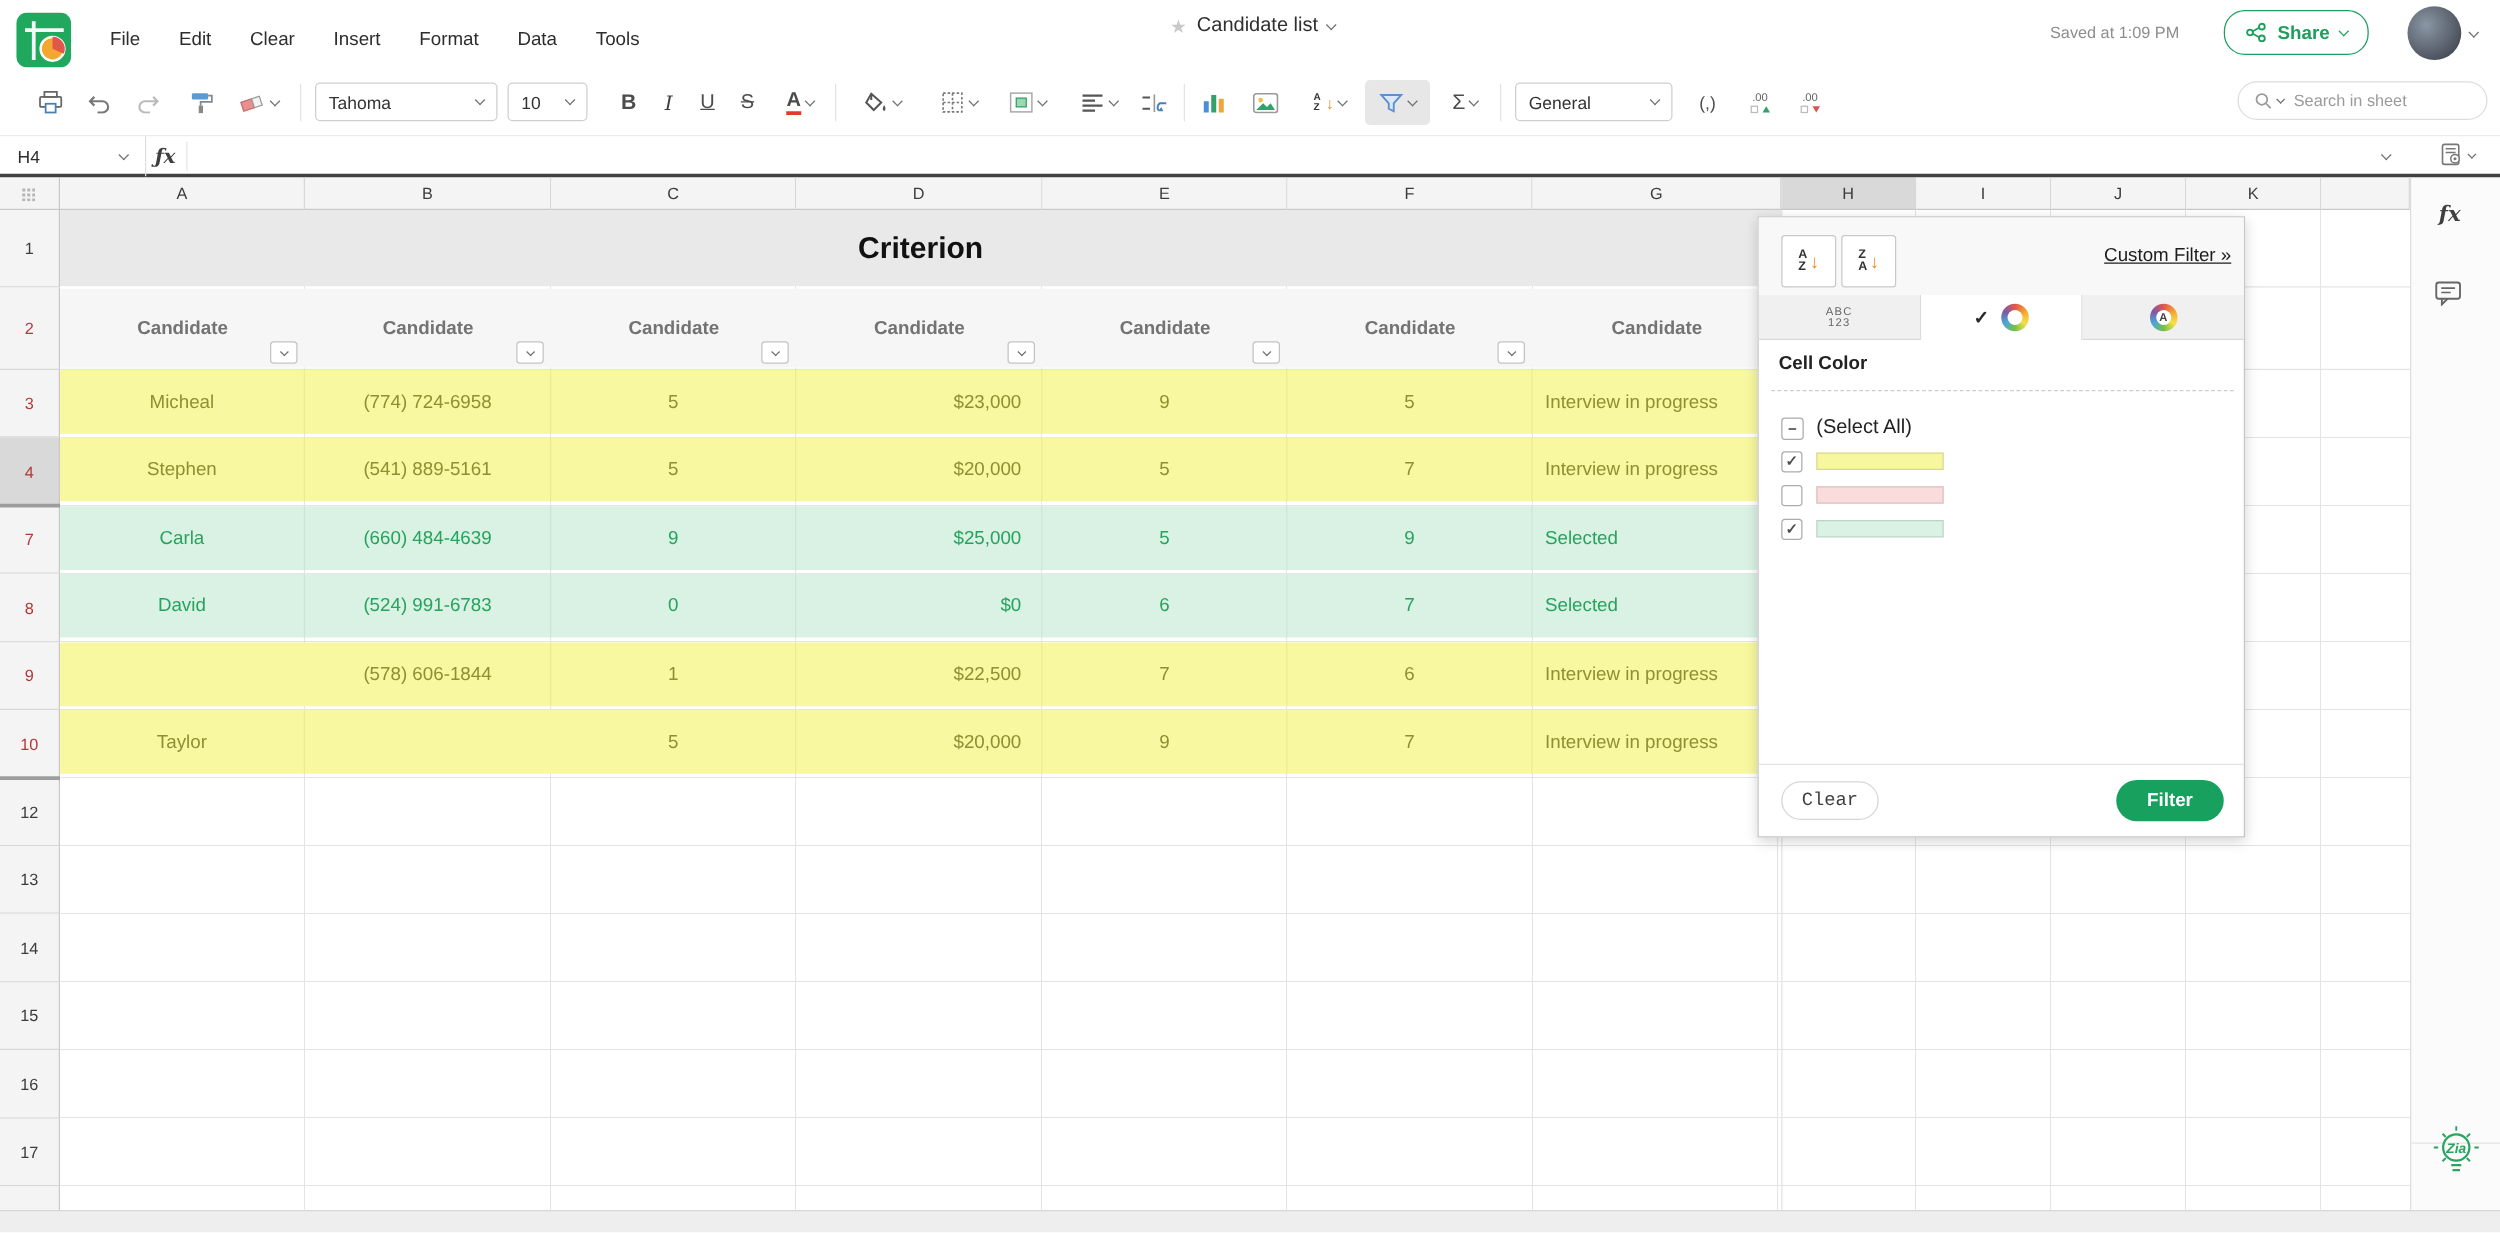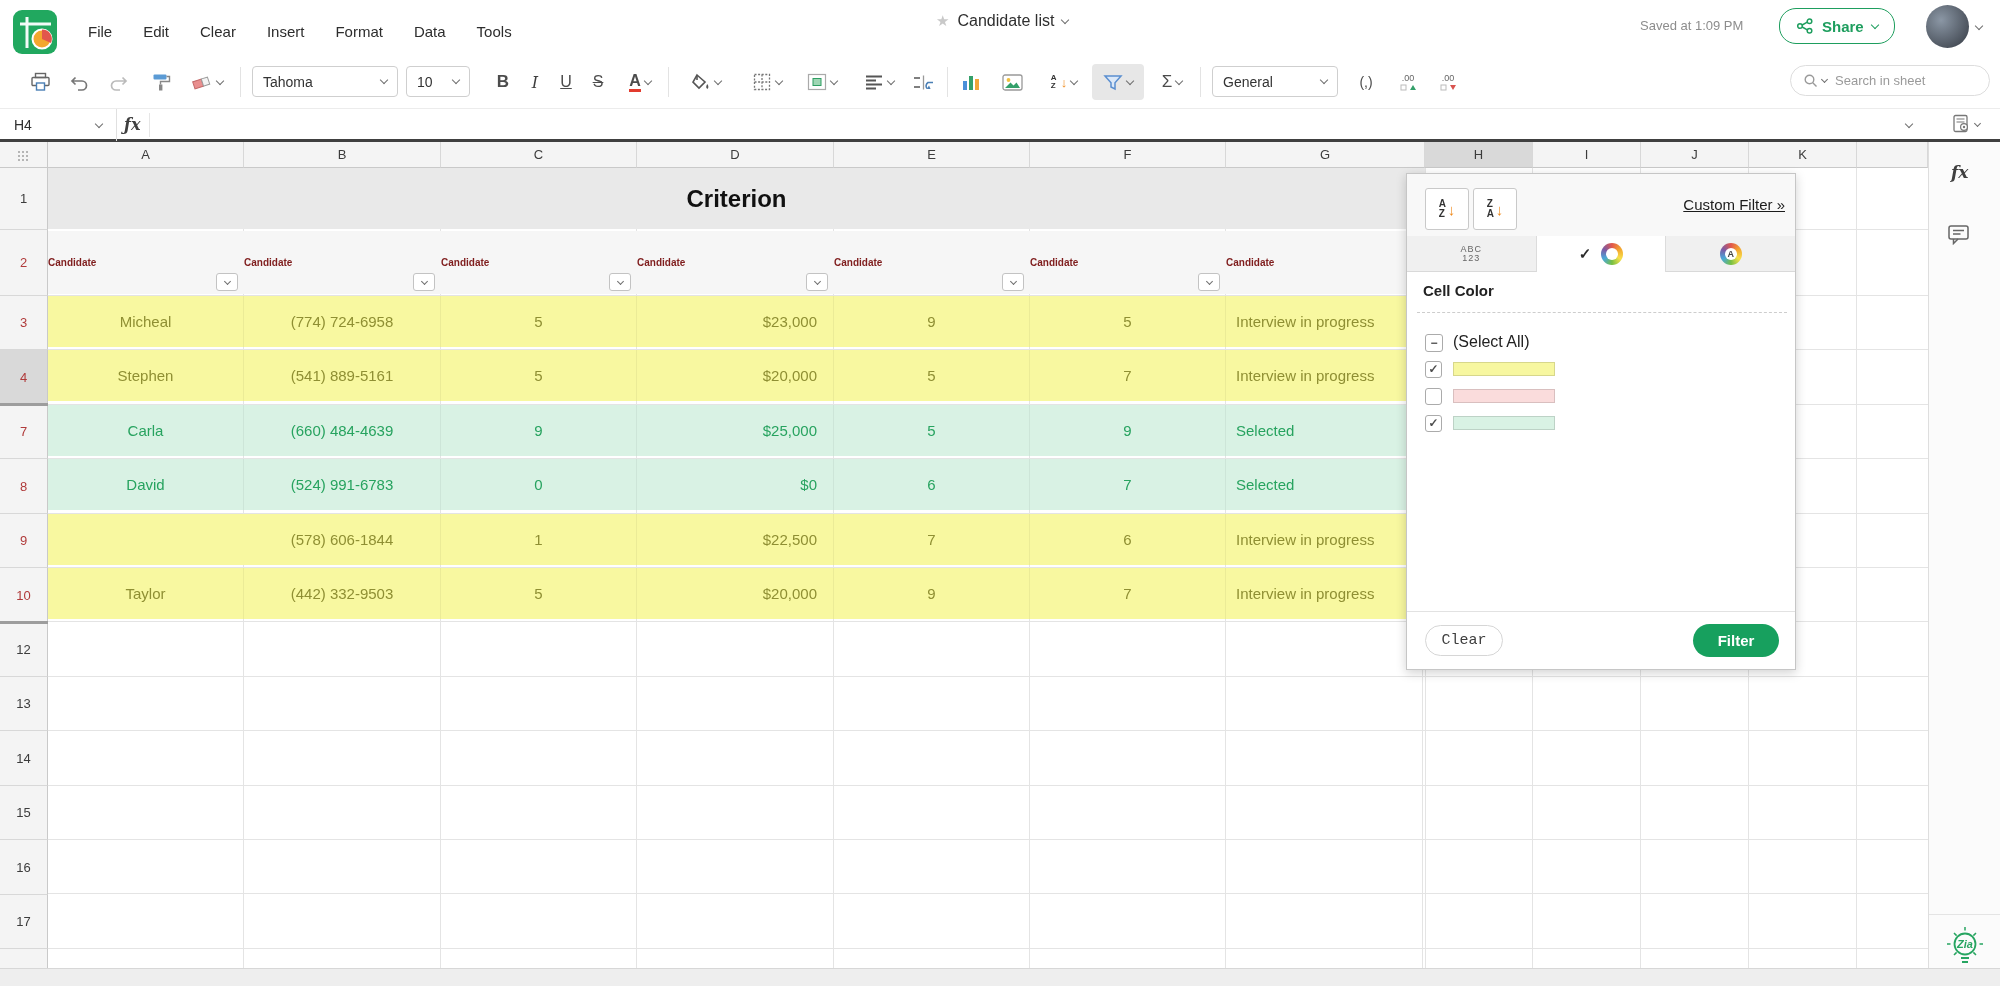--- a/index.html
+++ b/index.html
@@ -31,21 +31,21 @@
           font-size:13px;color:#3c3c3c;display:flex;align-items:center;justify-content:center}
   .colhdr.sel{background:#d9d9d9}
   .rowhdr{position:absolute;left:0;width:48px;box-sizing:border-box;background:#f4f4f4;border-bottom:1px solid #d8d8d8;border-right:1px solid #c9c9c9;
           font-size:13px;color:#3c3c3c;display:flex;align-items:center;justify-content:center}
   .rowhdr.red{color:#b03a3a}
   .rowhdr.sel{background:#d9d9d9}
   
   .band1{position:absolute;left:48px;top:168px;width:1377px;height:61px;background:#e9e9e9;display:flex;align-items:center;justify-content:center;
          font-size:24px;font-weight:bold;color:#111}
   .band2{position:absolute;left:48px;top:231px;width:1377px;height:63px;background:#f6f6f6}
-  .hcell{position:absolute;top:0;height:100%;display:flex;align-items:center;font-size:10px;font-weight:bold;color:#7f1d1d}
+  .hcell{position:absolute;top:0;height:100%;display:flex;align-items:center;justify-content:center;font-size:15px;font-weight:bold;color:#737373}
   .hfbtn{position:absolute;right:6px;bottom:3px;width:20px;height:16px;background:#fff;border:1px solid #c3c3c3;border-radius:3px;
          display:flex;align-items:center;justify-content:center}
   .drow{position:absolute;left:48px;width:1377px;height:51px;font-size:15px}
   .cell{position:absolute;top:0;height:100%;display:flex;align-items:center;justify-content:center;border-right:1px solid rgba(0,0,0,.05);box-sizing:border-box}
   .cell.r{justify-content:flex-end;padding-right:16px}
   .cell.l{justify-content:flex-start;padding-left:10px}
   .cell:last-child{border-right:none}
   .thickline{position:absolute;left:0;width:48px;height:3px;background:#9d9d9d;z-index:3}
   
   .rightbar{position:absolute;left:1928px;top:142px;width:72px;height:826px;background:#fbfbfb;border-left:1px solid #dedede;box-sizing:border-box}
@@ -399,21 +399,20 @@
 <div class="drow" style="top: 514px; background: rgb(248, 248, 160); color: rgb(143, 143, 51);">
   <div class="cell" style="left:196px;width:197px">(578) 606-1844</div>
   <div class="cell" style="left:393px;width:196px">1</div>
   <div class="cell r" style="left:589px;width:197px">$22,500</div>
   <div class="cell" style="left:786px;width:196px">7</div>
   <div class="cell" style="left:982px;width:196px">6</div>
   <div class="cell l" style="left:1178px;width:199px">Interview in progress</div>
 </div>
 <div class="drow" style="top: 568px; background: rgb(248, 248, 160); color: rgb(143, 143, 51);">
   <div class="cell" style="left:0;width:196px">Taylor</div>
-  <div class="cell" style="left:196px;width:197px">(442) 332-9503</div>
   <div class="cell" style="left:393px;width:196px">5</div>
   <div class="cell r" style="left:589px;width:197px">$20,000</div>
   <div class="cell" style="left:786px;width:196px">9</div>
   <div class="cell" style="left:982px;width:196px">7</div>
   <div class="cell l" style="left:1178px;width:199px">Interview in progress</div>
 </div>
 
 <div class="abs" style="left:0;top:142px;width:48px;height:26px;background:#f4f4f4;border-right:1px solid #c9c9c9;border-bottom:1px solid #c9c9c9;box-sizing:border-box">
   <div style="position:absolute;left:17px;top:8px;width:11px;height:11px;background:radial-gradient(#b5b5b5 1.2px,transparent 1.3px);background-size:4px 4px"></div>
 </div>
@@ -451,21 +450,21 @@
 <div class="rightbar">
   <div class="abs fxtext" style="left:22px;top:20px;font-size:17px">fx</div>
   <div class="abs" style="left:18px;top:82px">
     <svg width="24" height="21">
       <rect x="2" y="2" width="19" height="13" rx="2" fill="none" stroke="#666" stroke-width="1.5"></rect>
       <path d="M6 6.5 h11 M6 10 h7.5" stroke="#666" stroke-width="1.3"></path>
       <path d="M6.5 15 v4.5 L11 15" fill="none" stroke="#666" stroke-width="1.5"></path>
     </svg>
   </div>
   <div class="abs" style="left:0;top:772px;width:72px;height:1px;background:#e4e4e4"></div>
-  <div class="abs" style="left:13px;top:782px">
+  <div class="abs" style="left:13px;top:756px">
     <svg width="46" height="44" viewBox="0 0 46 44">
       <g stroke="#27a561" fill="none" stroke-width="1.8">
         <circle cx="23" cy="20" r="10.5"></circle>
         <path d="M19 34 h8 M20 38 h6"></path>
         <path d="M23 3 v3.5 M8.5 20 H5 M41 20 h-3.5 M12 9 l2.6 2.6 M34 9 l-2.6 2.6 M12 31 l2.6-2.6 M34 31 l-2.6-2.6" stroke-width="1.5"></path>
       </g>
       <text x="23" y="24" font-size="11" fill="#27a561" text-anchor="middle" font-style="italic" font-weight="bold" font-family="Liberation Sans, sans-serif">Zia</text>
     </svg>
   </div>
 </div>

